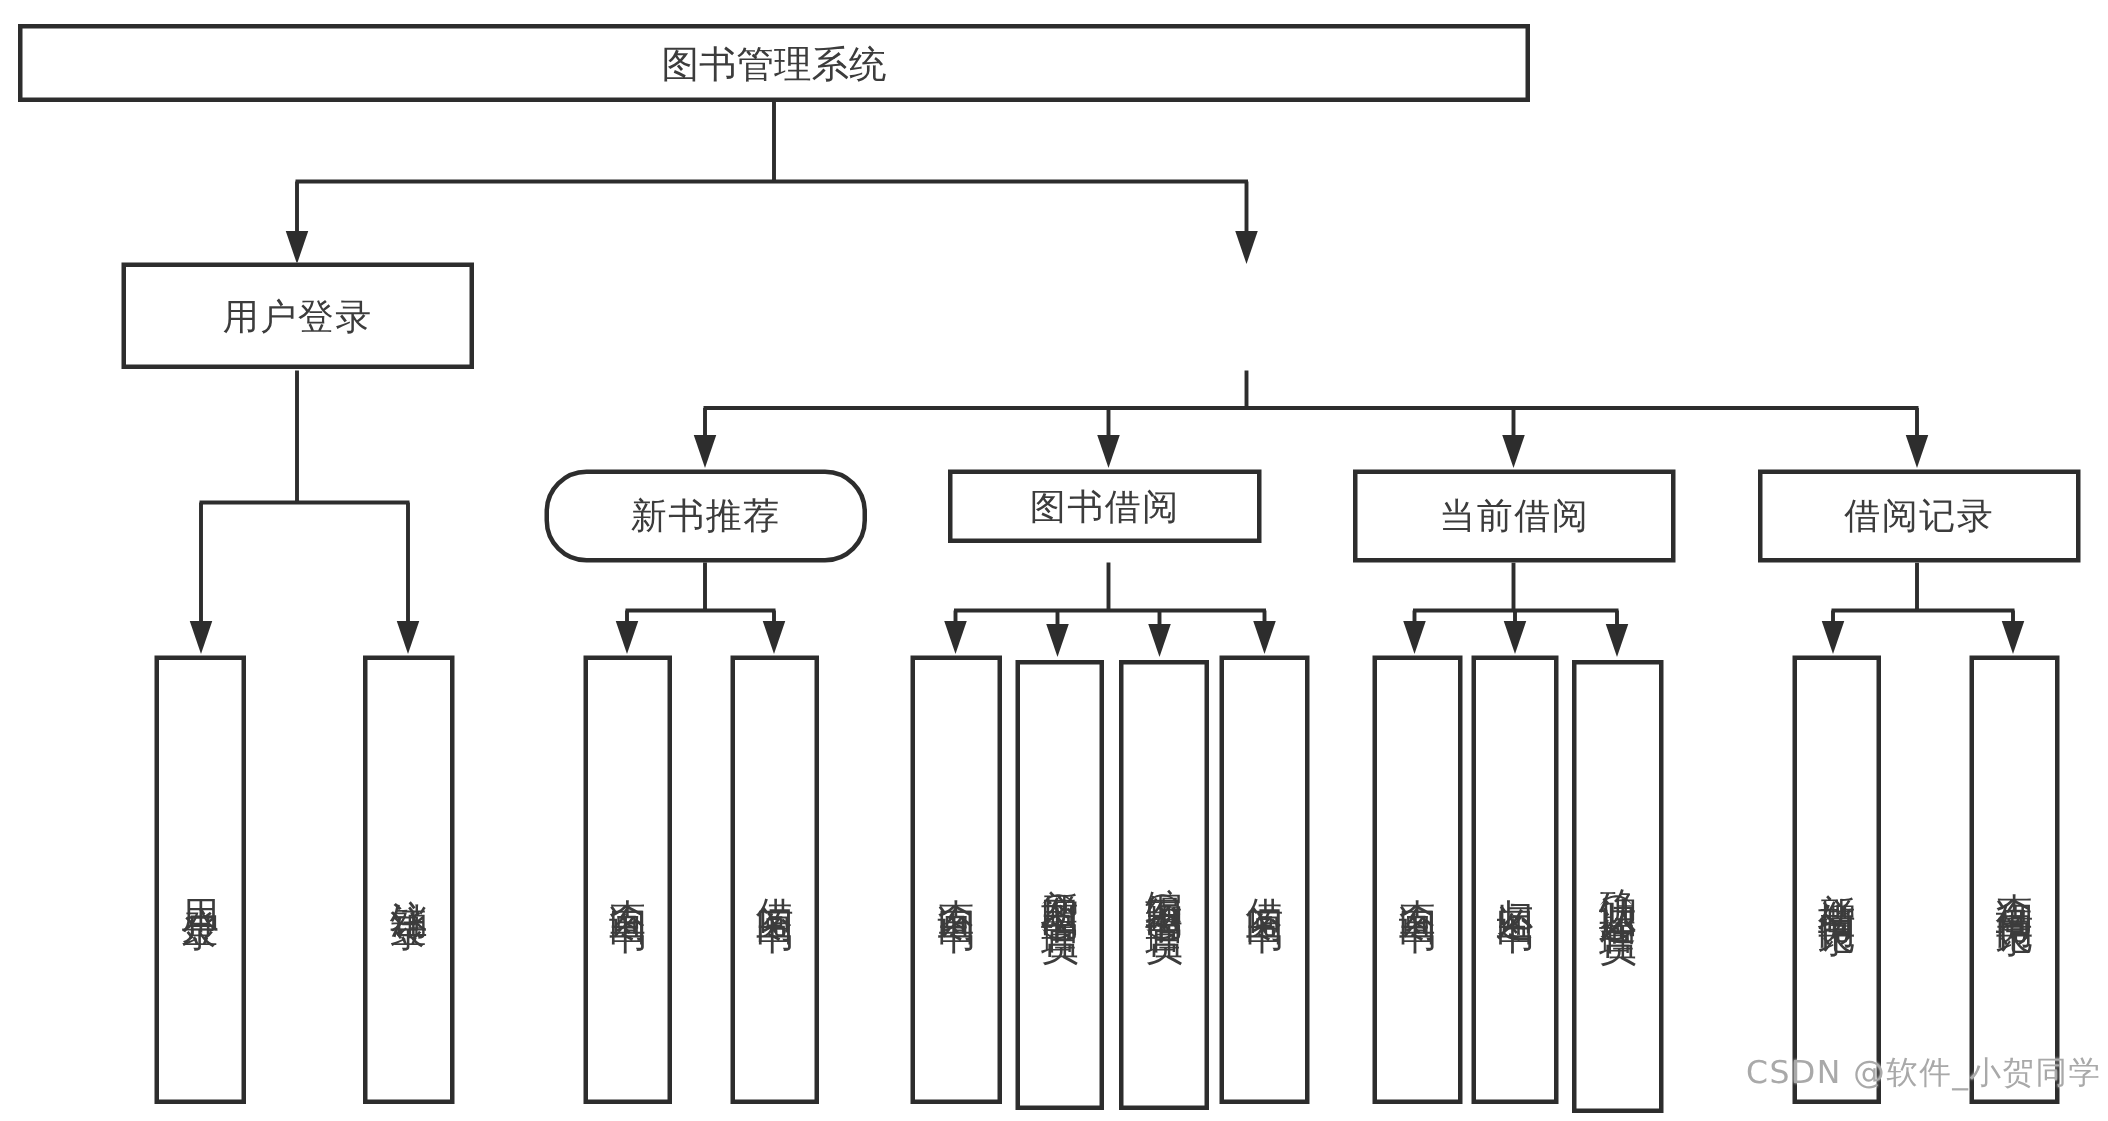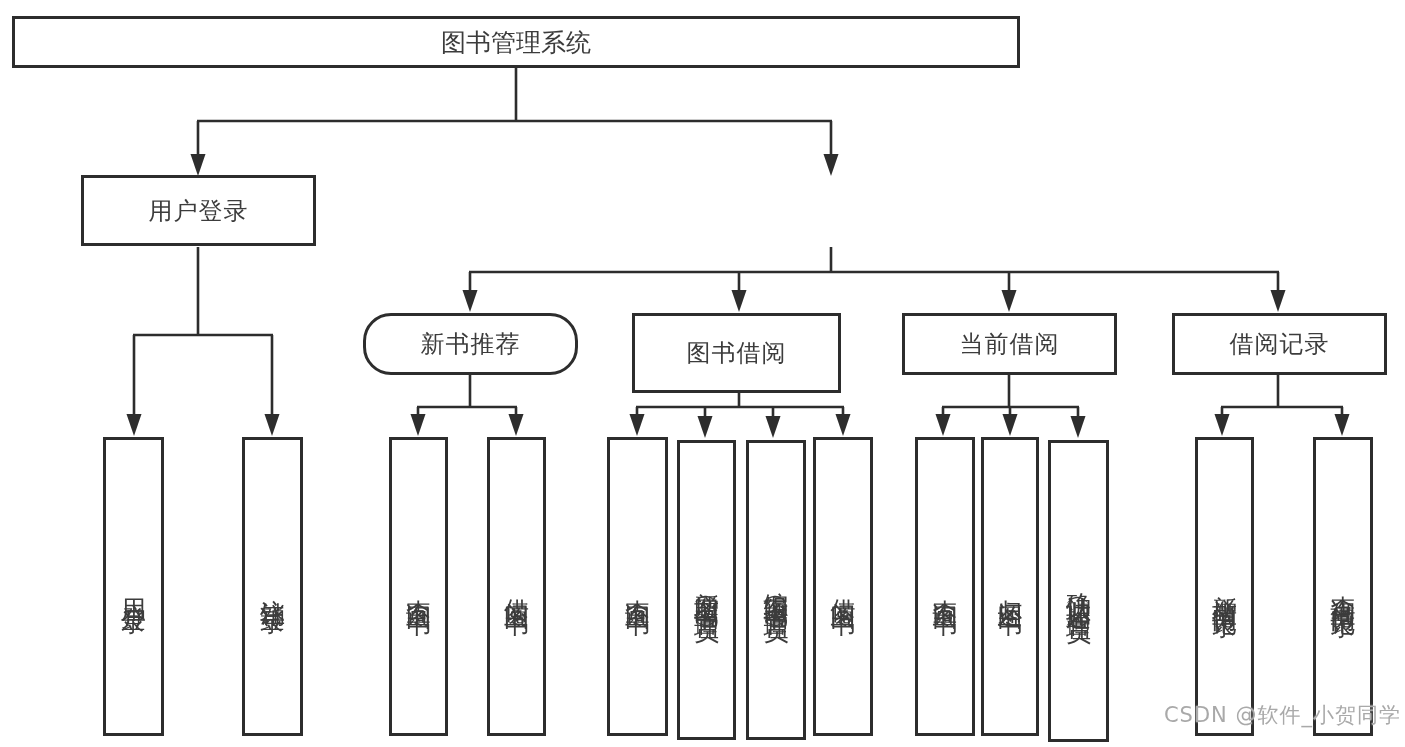--- a/index.html
+++ b/index.html
@@ -111,21 +111,21 @@
     <span>图书管理系统</span>
   </div>
 
   <div class="node hnode" style="left: 81px; top: 175px; width: 235px; height: 71px; border-color: rgb(45, 45, 45); color: rgb(60, 60, 60);">
     <span>用户登录</span>
   </div>
 
   <div class="node hnode" style="left: 363px; top: 313px; width: 215px; height: 62px; border-color: rgb(45, 45, 45); color: rgb(60, 60, 60); border-radius: 28px;">
     <span>新书推荐</span>
   </div>
-  <div class="node hnode" style="left: 632px; top: 313px; width: 209px; height: 80px; border-color: rgb(45, 45, 45); color: rgb(60, 60, 60);">
+  <div class="node hnode" style="left: 632px; top: 313px; width: 209px; height: 49px; border-color: rgb(45, 45, 45); color: rgb(60, 60, 60);">
     <span>图书借阅</span>
   </div>
   <div class="node hnode" style="left: 902px; top: 313px; width: 215px; height: 62px; border-color: rgb(45, 45, 45); color: rgb(60, 60, 60);">
     <span>当前借阅</span>
   </div>
   <div class="node hnode" style="left: 1172px; top: 313px; width: 215px; height: 62px; border-color: rgb(45, 45, 45); color: rgb(60, 60, 60);">
     <span>借阅记录</span>
   </div>
 
   <div class="node vnode" style="left: 103px; top: 437px; width: 61px; height: 299px; border-color: rgb(45, 45, 45); color: rgb(60, 60, 60);">

